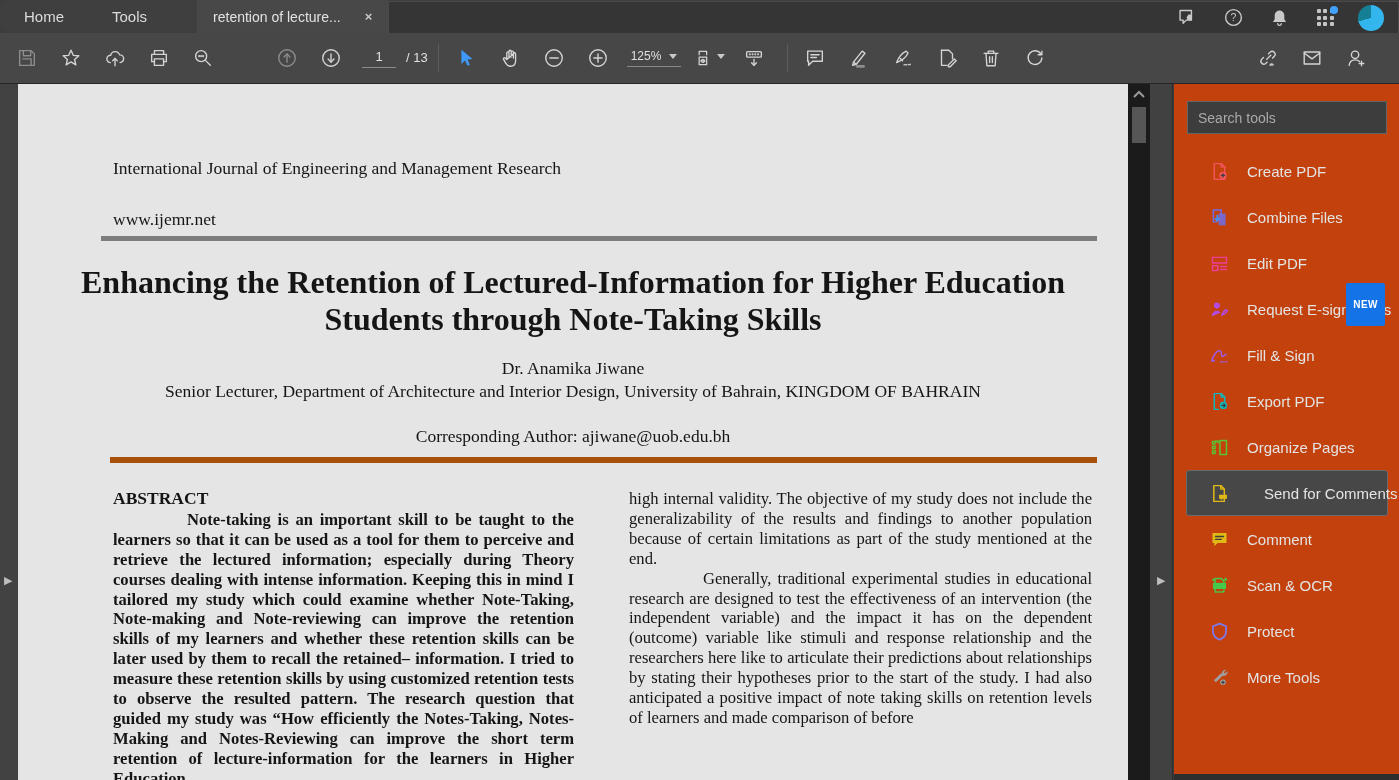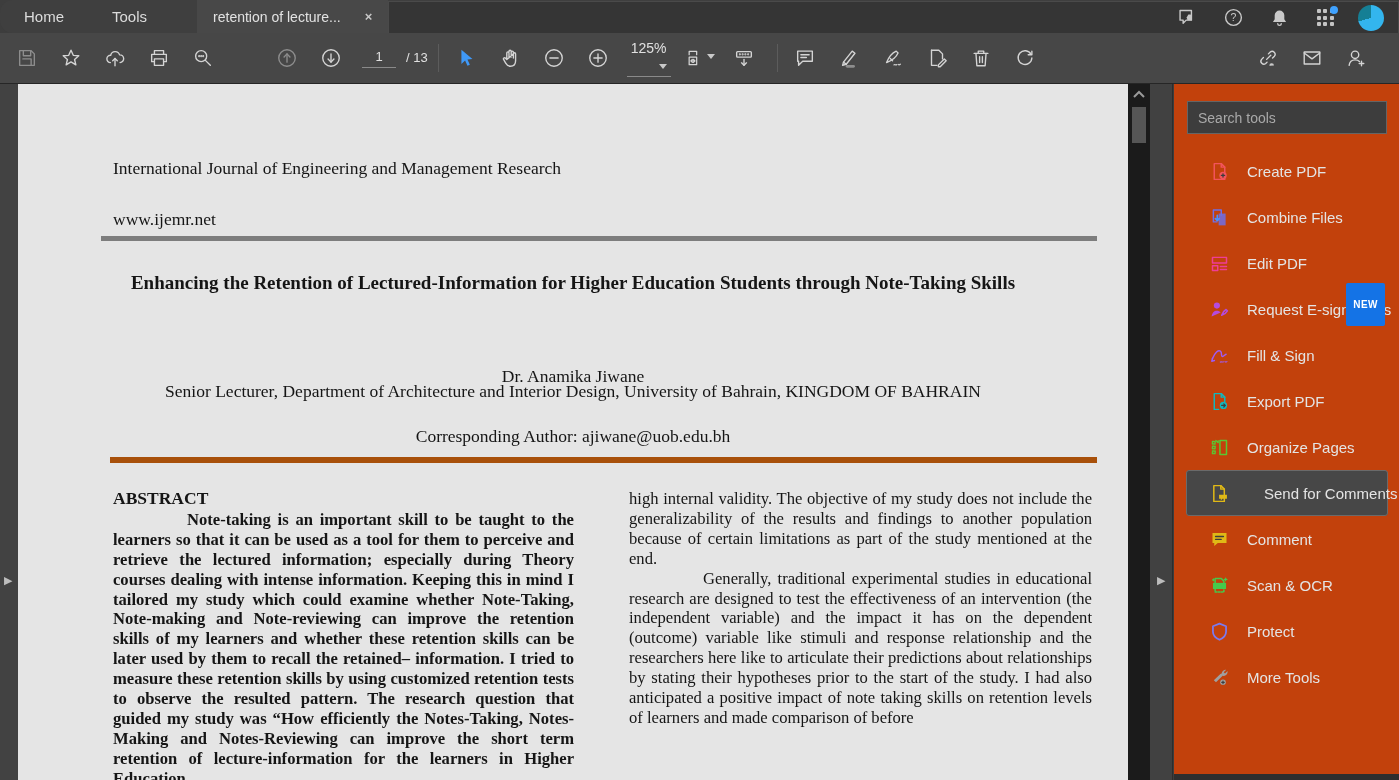--- a/index.html
+++ b/index.html
@@ -21,21 +21,21 @@
 
   
   .toolbar { position:absolute; top:33px; left:0; width:100%; height:51px; background:#474747; border-bottom:1px solid #262626; display:flex; align-items:center; padding:0 14px 0 12px; }
   .t-btn { width:30px; height:32px; display:flex; align-items:center; justify-content:center; margin-right:14px; cursor:pointer; border-radius:2px; }
   .t-btn svg { width:22px; height:22px; stroke:#d4d4d4; fill:none; stroke-width:1.5; stroke-linecap:round; stroke-linejoin:round; }
   .t-btn.dim svg { stroke:#8d8d8d; }
   .t-sep { width:1px; height:28px; background:#5c5c5c; margin:0 12px 0 4px; }
   .page-box { display:flex; align-items:flex-end; gap:10px; color:#e0e0e0; font-size:13px; margin:0 6px 0 2px; }
   .page-input { width:34px; text-align:center; border-bottom:1px solid #8a8a8a; padding-bottom:3px; cursor:text; }
   .page-total { padding-bottom:3px; }
-  .zoom-box { display:flex; align-items:flex-end; gap:8px; color:#e0e0e0; font-size:14px; border-bottom:1px solid #8a8a8a; padding:0 4px 3px; margin-right:14px; cursor:pointer;flex-direction:column; }
+  .zoom-box { display:flex; align-items:flex-end; gap:8px; color:#e0e0e0; font-size:12px; border-bottom:1px solid #8a8a8a; padding:0 4px 3px; margin-right:14px; cursor:pointer; }
   .caret { width:0; height:0; border-left:4px solid transparent; border-right:4px solid transparent; border-top:5px solid #c9c9c9; margin-bottom:4px; }
   .t-btn .mini-caret { margin-left:2px; }
   .t-spacer { flex:1; }
 
   
   .left-strip { position:absolute; top:84px; left:0; width:18px; height:696px; background:#424242; }
   .pane-arrow { position:absolute; top:490px; left:4px; color:#bdbdbd; font-size:11px; cursor:pointer; }
   .page { position:absolute; top:84px; left:18px; width:1110px; height:696px; background:#e5e5e5; overflow:hidden; font-family:"Liberation Serif", serif; color:#151515; }
   .vscroll { position:absolute; top:84px; left:1128px; width:22px; height:696px; background:#1b1b1b; }
   .vscroll .chev { width:100%; height:20px; display:flex; align-items:center; justify-content:center; cursor:pointer; }
@@ -52,23 +52,23 @@
   .tool-item svg { width:21px; height:21px; flex:0 0 21px; stroke:currentColor; fill:none; stroke-width:1.7; stroke-linecap:round; stroke-linejoin:round; }
   .tool-item .lbl { color:#e4e4e4; white-space:nowrap; }
   .badge { position:absolute; top:-4px; right:2px; background:#1473e6; color:#fff; font-size:10px; font-weight:bold; letter-spacing:.5px; padding:16px 7px; border-radius:2px; }
   .sidebar-footer { position:absolute; bottom:0; left:0; width:100%; height:6px; background:#2e2e2e; }
 
   
   .pdf-header { position:absolute; top:74px; left:95px; width:979px; display:flex; justify-content:space-between; font-size:17.5px; }
   .pdf-header .hl { display:flex; flex-direction:column; justify-content:space-between; height:72px; }
   .pdf-header .hr { text-align:right; line-height:24px; }
   .rule-gray { position:absolute; top:152px; left:83px; width:996px; height:5px; background:#7d7d7d; }
-  .pdf-title { position:absolute; top:180px; left:55px; width:1000px; text-align:center; font-weight:bold; font-size:19px; line-height:37px; }
+  .pdf-title { position:absolute; top:180px; left:55px; width:1000px; text-align:center; font-weight:bold; font-size:32px; line-height:37px; }
   .pdf-center { position:absolute; left:55px; width:1000px; text-align:center; font-size:17.5px; }
-  .author-line { top:274px;margin-top:8px; }
+  .author-line { top:274px; }
   .affil-line { top:297px; }
   .corresp-line { top:342px; }
   .rule-orange { position:absolute; top:373px; left:92px; width:987px; height:6px; background:#a8500a; }
   .col { position:absolute; top:405px; height:291px; text-align:justify; font-size:16.6px; line-height:19.9px; overflow:hidden; }
   .col-left { left:95px; width:461px; font-weight:bold; }
   .col-right { left:611px; width:463px; }
   .abstract-head { font-weight:bold; font-size:17.5px; margin-bottom:1px; }
   .indent { text-indent:74px; }
 
   .icon-fillthumb { fill:#c9c9c9; stroke:none; }

